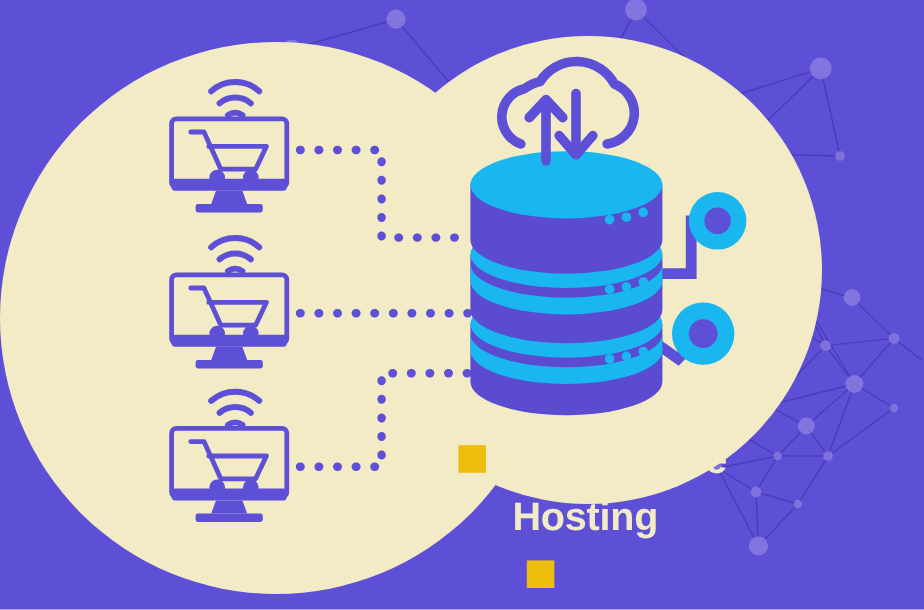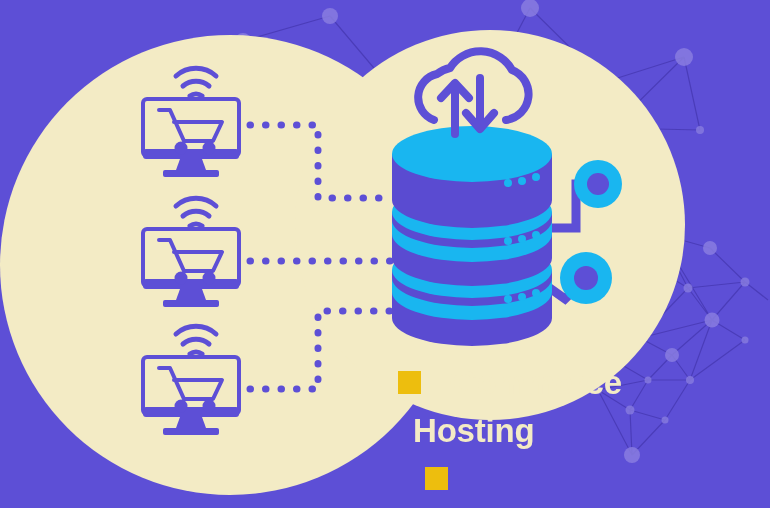--- a/index.html
+++ b/index.html
@@ -17,21 +17,21 @@
   }
   #bg-svg {
     position: absolute;
     left: 0;
     top: 0;
     width: 770px;
     height: 508px;
   }
   #title-block {
     position: absolute;
-    left: 398px;
+    left: 382px;
     top: 358px;
     width: 372px;
     display: flex;
     flex-direction: column;
     align-items: flex-start;
   }
   .title-line {
     display: flex;
     align-items: center;
     height: 48px;
@@ -50,21 +50,21 @@
     background: #edbe0e;
     flex: 0 0 auto;
   }
   .accent-square.lead {
     margin-right: 10px;
   }
   .accent-square.trail {
     margin-left: 12px;
   }
   .indent {
-    margin-left: 15px;
+    margin-left: 45px;
   }
 </style>
 </head>
 <body>
 
 <div id="canvas">
 
   <svg id="bg-svg" viewBox="0 0 770 508" xmlns="http://www.w3.org/2000/svg">
 
     <rect x="0" y="0" width="770" height="508" fill="#5d4fd6"></rect>

